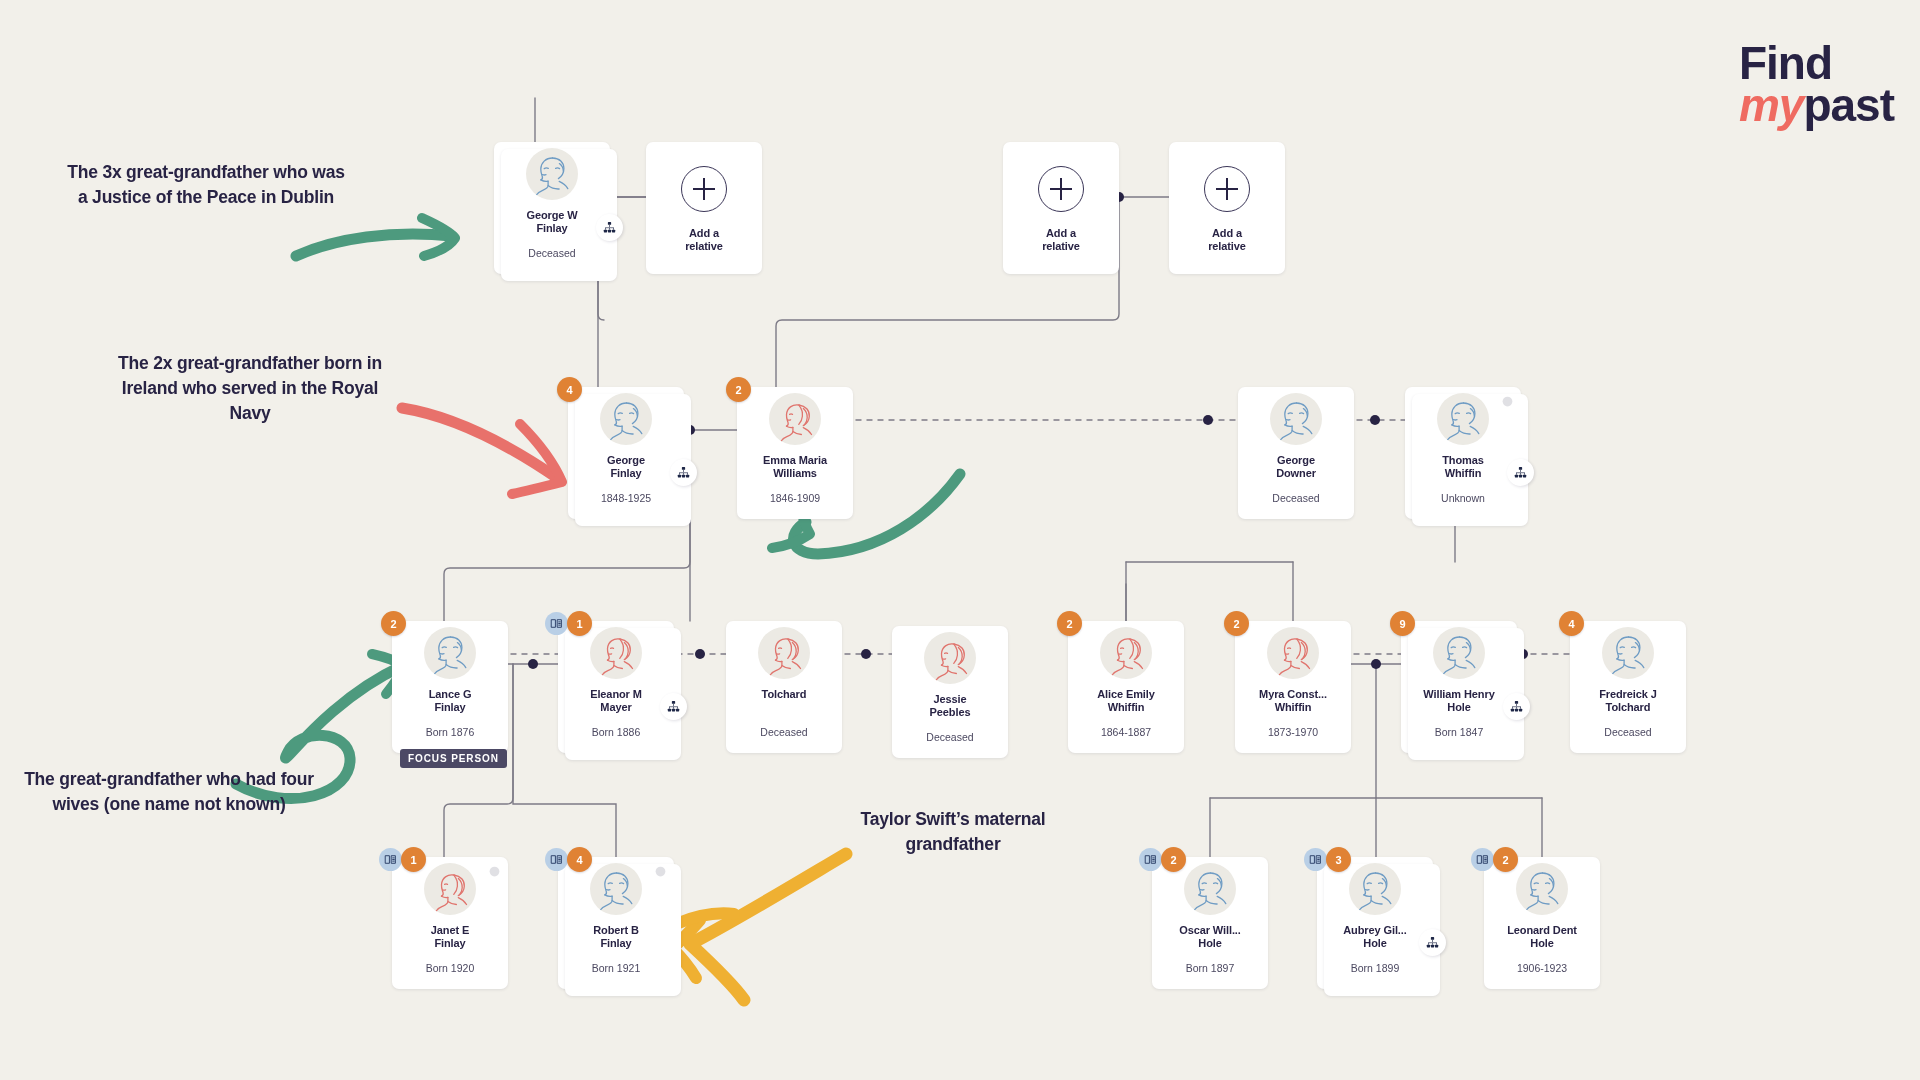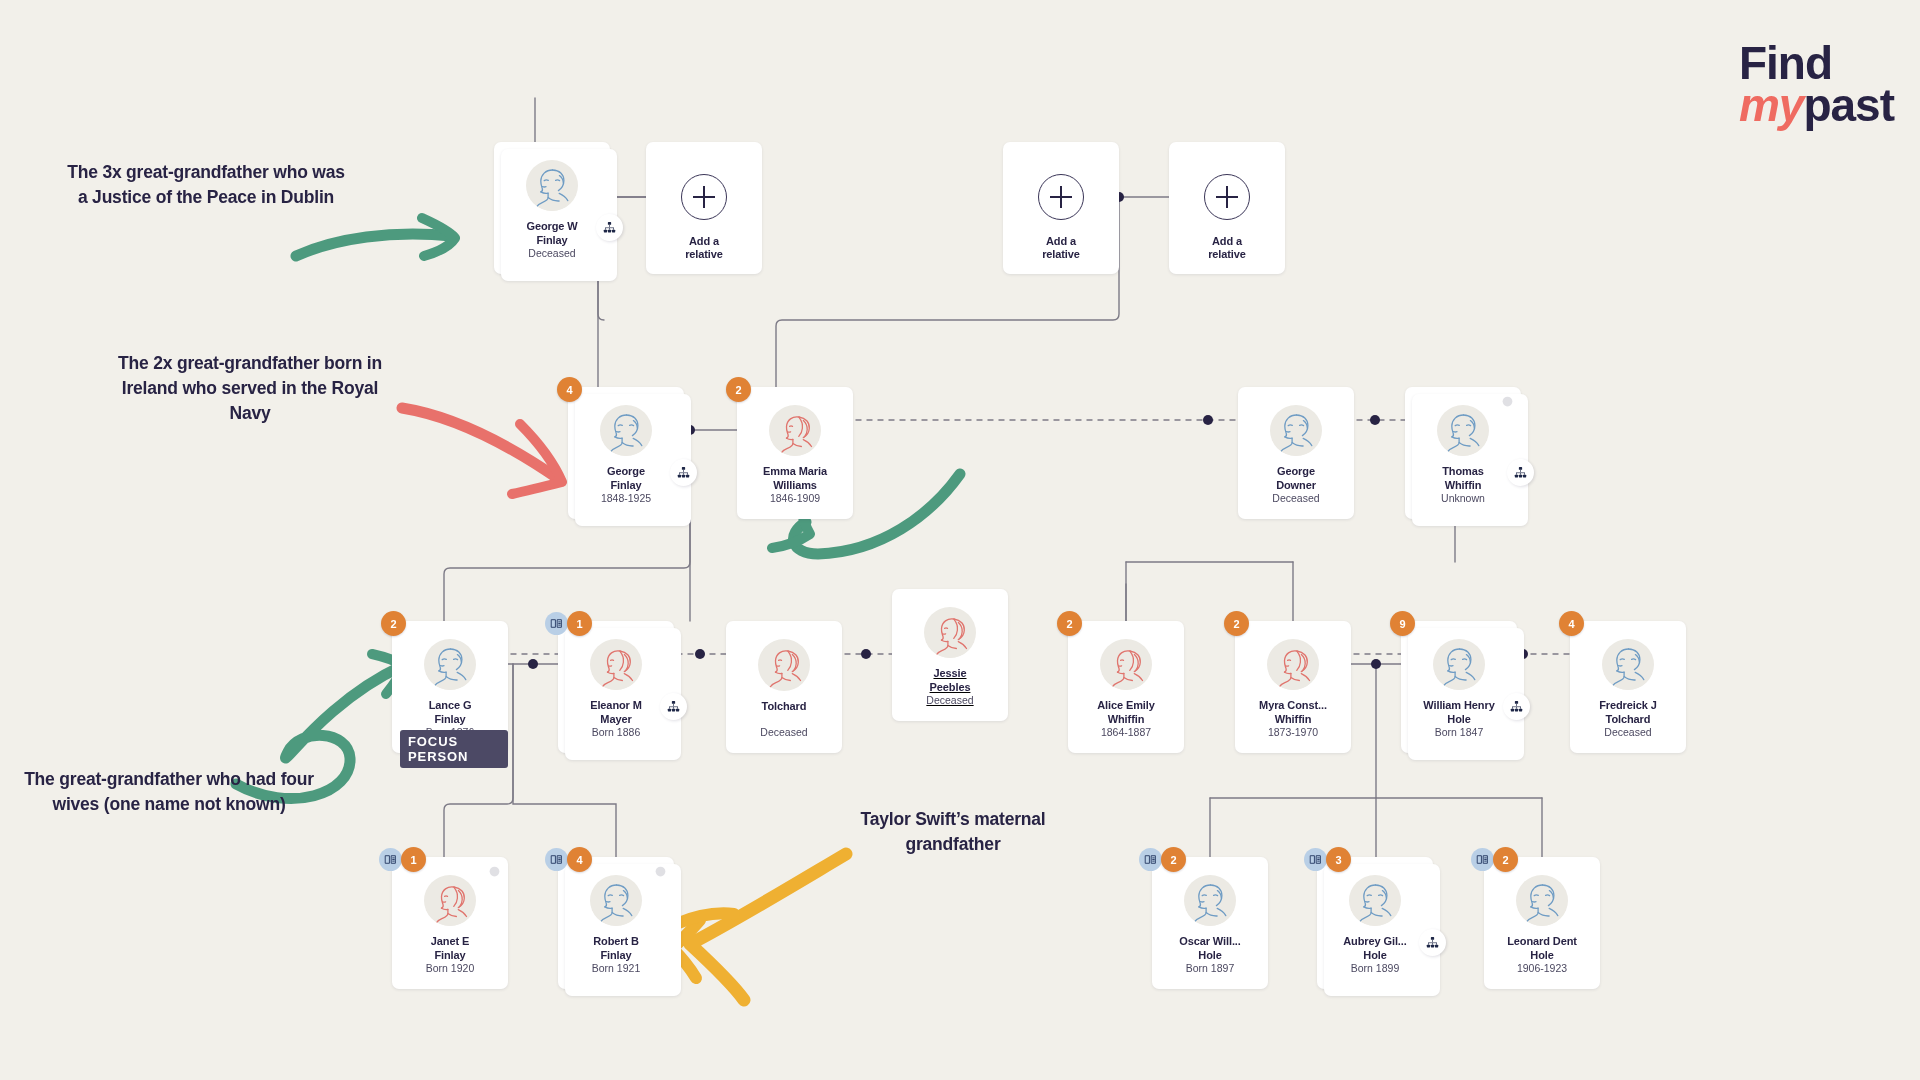--- a/index.html
+++ b/index.html
@@ -30,21 +30,21 @@
   #logo .my { color: #ef6b61; font-style: italic; text-align: center; }
 
   
   .card {
     position: absolute;
     width: 116px; height: 132px;
     background: #ffffff;
     border-radius: 7px;
     box-shadow: 0 1px 3px rgba(40,35,68,.10);
     display: flex; flex-direction: column; align-items: center;
-    padding-top: 18px;
+    padding-top: 6px;
     z-index: 5;
   }
   .card.stacked::after{
     content:""; position:absolute; right:-7px; top:7px;
     width: 116px; height: 132px; background:#fff; border-radius:7px;
     box-shadow: 0 1px 3px rgba(40,35,68,.10);
     z-index:-1;
   }
   .avatar {
     width: 52px; height: 52px; border-radius: 50%;
@@ -58,21 +58,21 @@
     font-size: 11px; font-weight: 700; color: #282344;
     text-align: center; line-height: 1.22; letter-spacing: -.1px;
     width: 104px;
   }
   .pmeta {
     margin-top: auto; margin-bottom: 15px;
     font-size: 10.5px; color: #4b4860; text-align: center;
   }
 
   
-  .card.add { justify-content: flex-start; padding-top: 12px; }
+  .card.add { justify-content: flex-start; padding-top: 4px; }
   .plus-circle {
     width: 46px; height: 46px; border-radius: 50%;
     border: 1.4px solid #3a3557;
     margin-top: 20px;
     position: relative;
   }
   .plus-circle::before, .plus-circle::after {
     content:""; position: absolute; background: #282344;
   }
   .plus-circle::before { left: 50%; top: 11px; width: 1.7px; height: 22px; margin-left: -.85px; }
@@ -107,21 +107,21 @@
     z-index: 9;
   }
   .badge-tree svg { width: 13px; height: 13px; }
   .hint-icon {
     position: absolute; right: 7px; top: 7px;
     width: 13px; height: 13px; opacity: .18;
   }
   .focus-tag {
     position: absolute; left: 8px; bottom: -15px;
     background: #4c4965; color:#fff;
-    font-size: 13px; font-weight: 700; letter-spacing: .9px;
+    font-size: 10px; font-weight: 700; letter-spacing: .9px;
     padding: 4px 8px; border-radius: 3px;
     z-index: 10;
   }
 
   
   .anno {
     position: absolute;
     color: #282344;
     font-size: 17.5px; font-weight: 700;
     line-height: 1.42; text-align: center;
@@ -477,21 +477,21 @@
               <path d="M34.4 15.4c2.6 2.4 4 5.7 3.8 9.3-.1 2.8-1.1 5.2-2.7 7.1"></path>
               <path d="M20.6 21.4c.9-.6 2-.6 2.9 0"></path>
               <path d="M18.6 26.8c1 .4 2 .4 3 0"></path>
               <path d="M34.3 34.6c3.6 1.6 6.4 3.9 8.2 6.9"></path>
             </g>
           </svg>
         </div>
         <div class="pname">Tolchard</div>
         <div class="pmeta">Deceased</div>
       </div>
-      <div class="card" style="left: 892px; top: 565px; text-decoration: underline;">
+      <div class="card" style="left: 892px; top: 602px;">
         <div class="avatar">
           <svg viewBox="0 0 52 52">
             <circle cx="26" cy="26" r="25" fill="#eceae4"></circle>
             <g fill="none" stroke="#e0756e" stroke-width="1.3" stroke-linecap="round" stroke-linejoin="round">
               <path d="M30 12c-6.5-1.2-12 3-12.5 9.5-.3 4 1 6 1.6 8.4.4 1.6-.2 2.6-1.6 3.3"></path>
               <path d="M17.5 33.2c1.9 1.1 4.3 1.6 6.4 1.2"></path>
               <path d="M23.9 34.4v4.2c0 2.6-2.6 3.6-5.6 4.8-2.8 1.1-4.9 2.6-6.1 4.6"></path>
               <path d="M23.9 38.6c2.4 1.9 5.3 2.9 8.5 2.9"></path>
               <path d="M30 12c6.7 1 10.6 5.4 10.3 11.2-.2 4.6-2.8 7.6-6 9.4"></path>
               <path d="M30.2 12.6c2.4 3 3.6 6.8 3.2 10.6-.3 3.3-1.6 6-3.6 8.2"></path>

